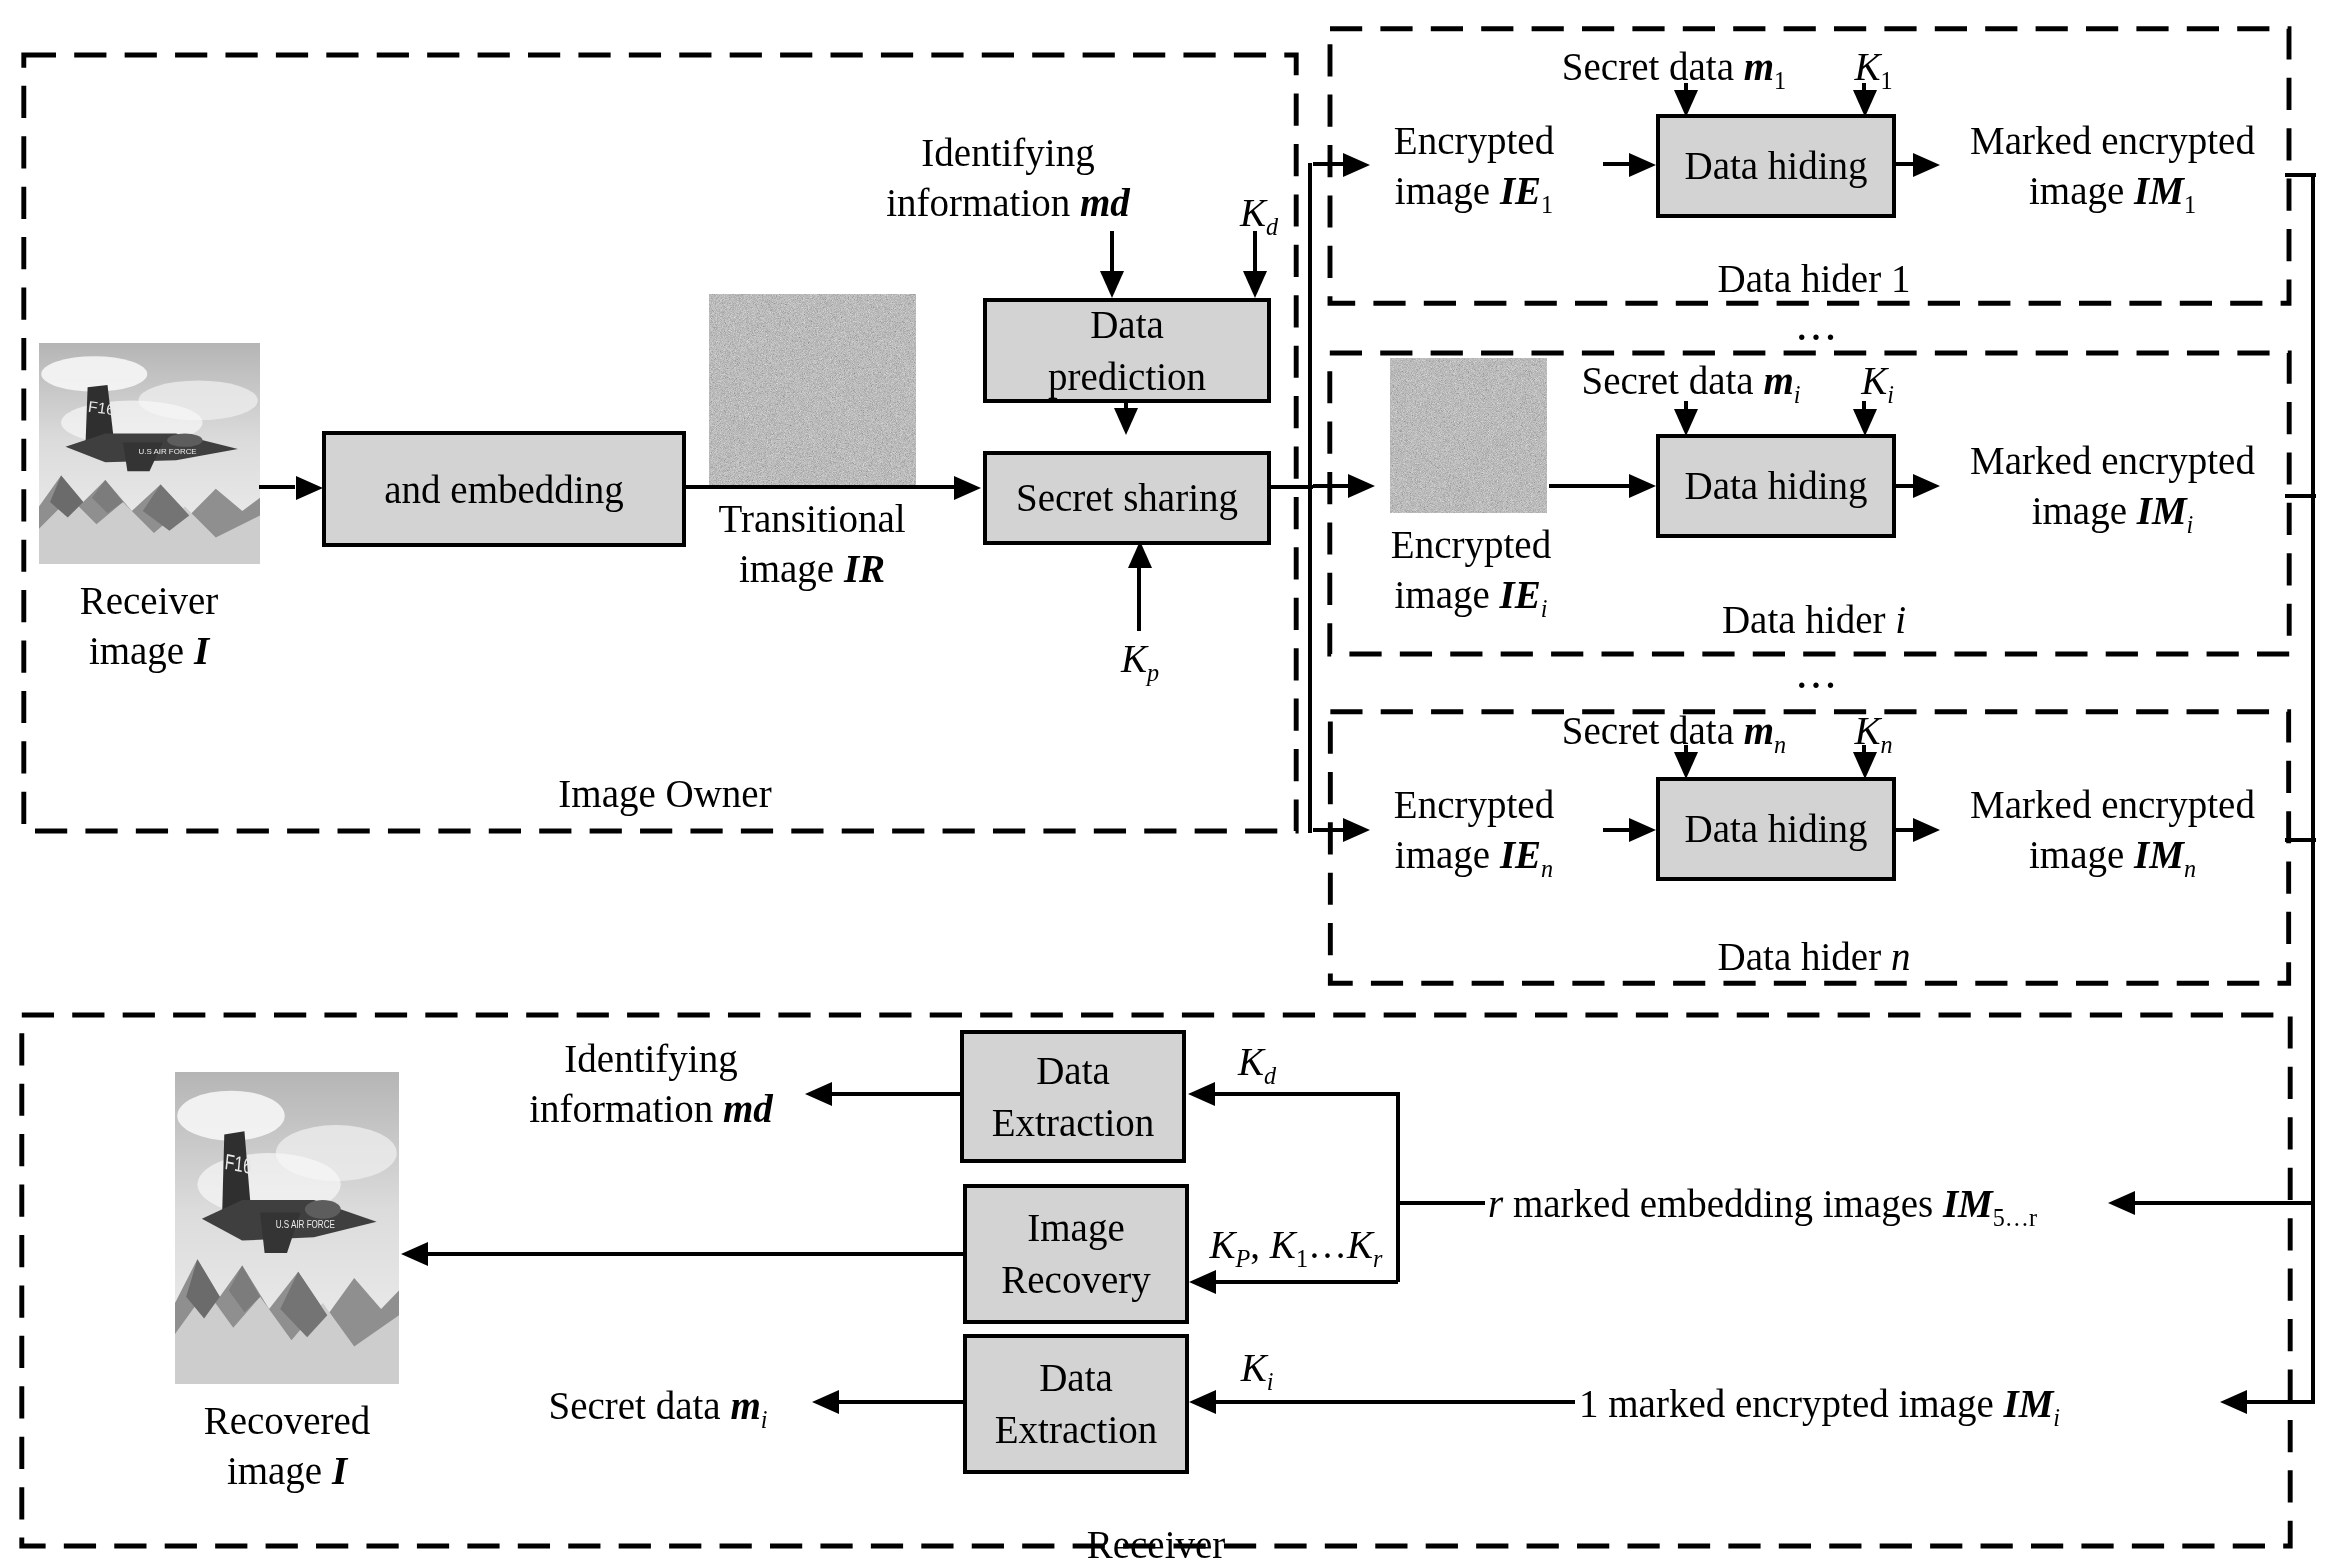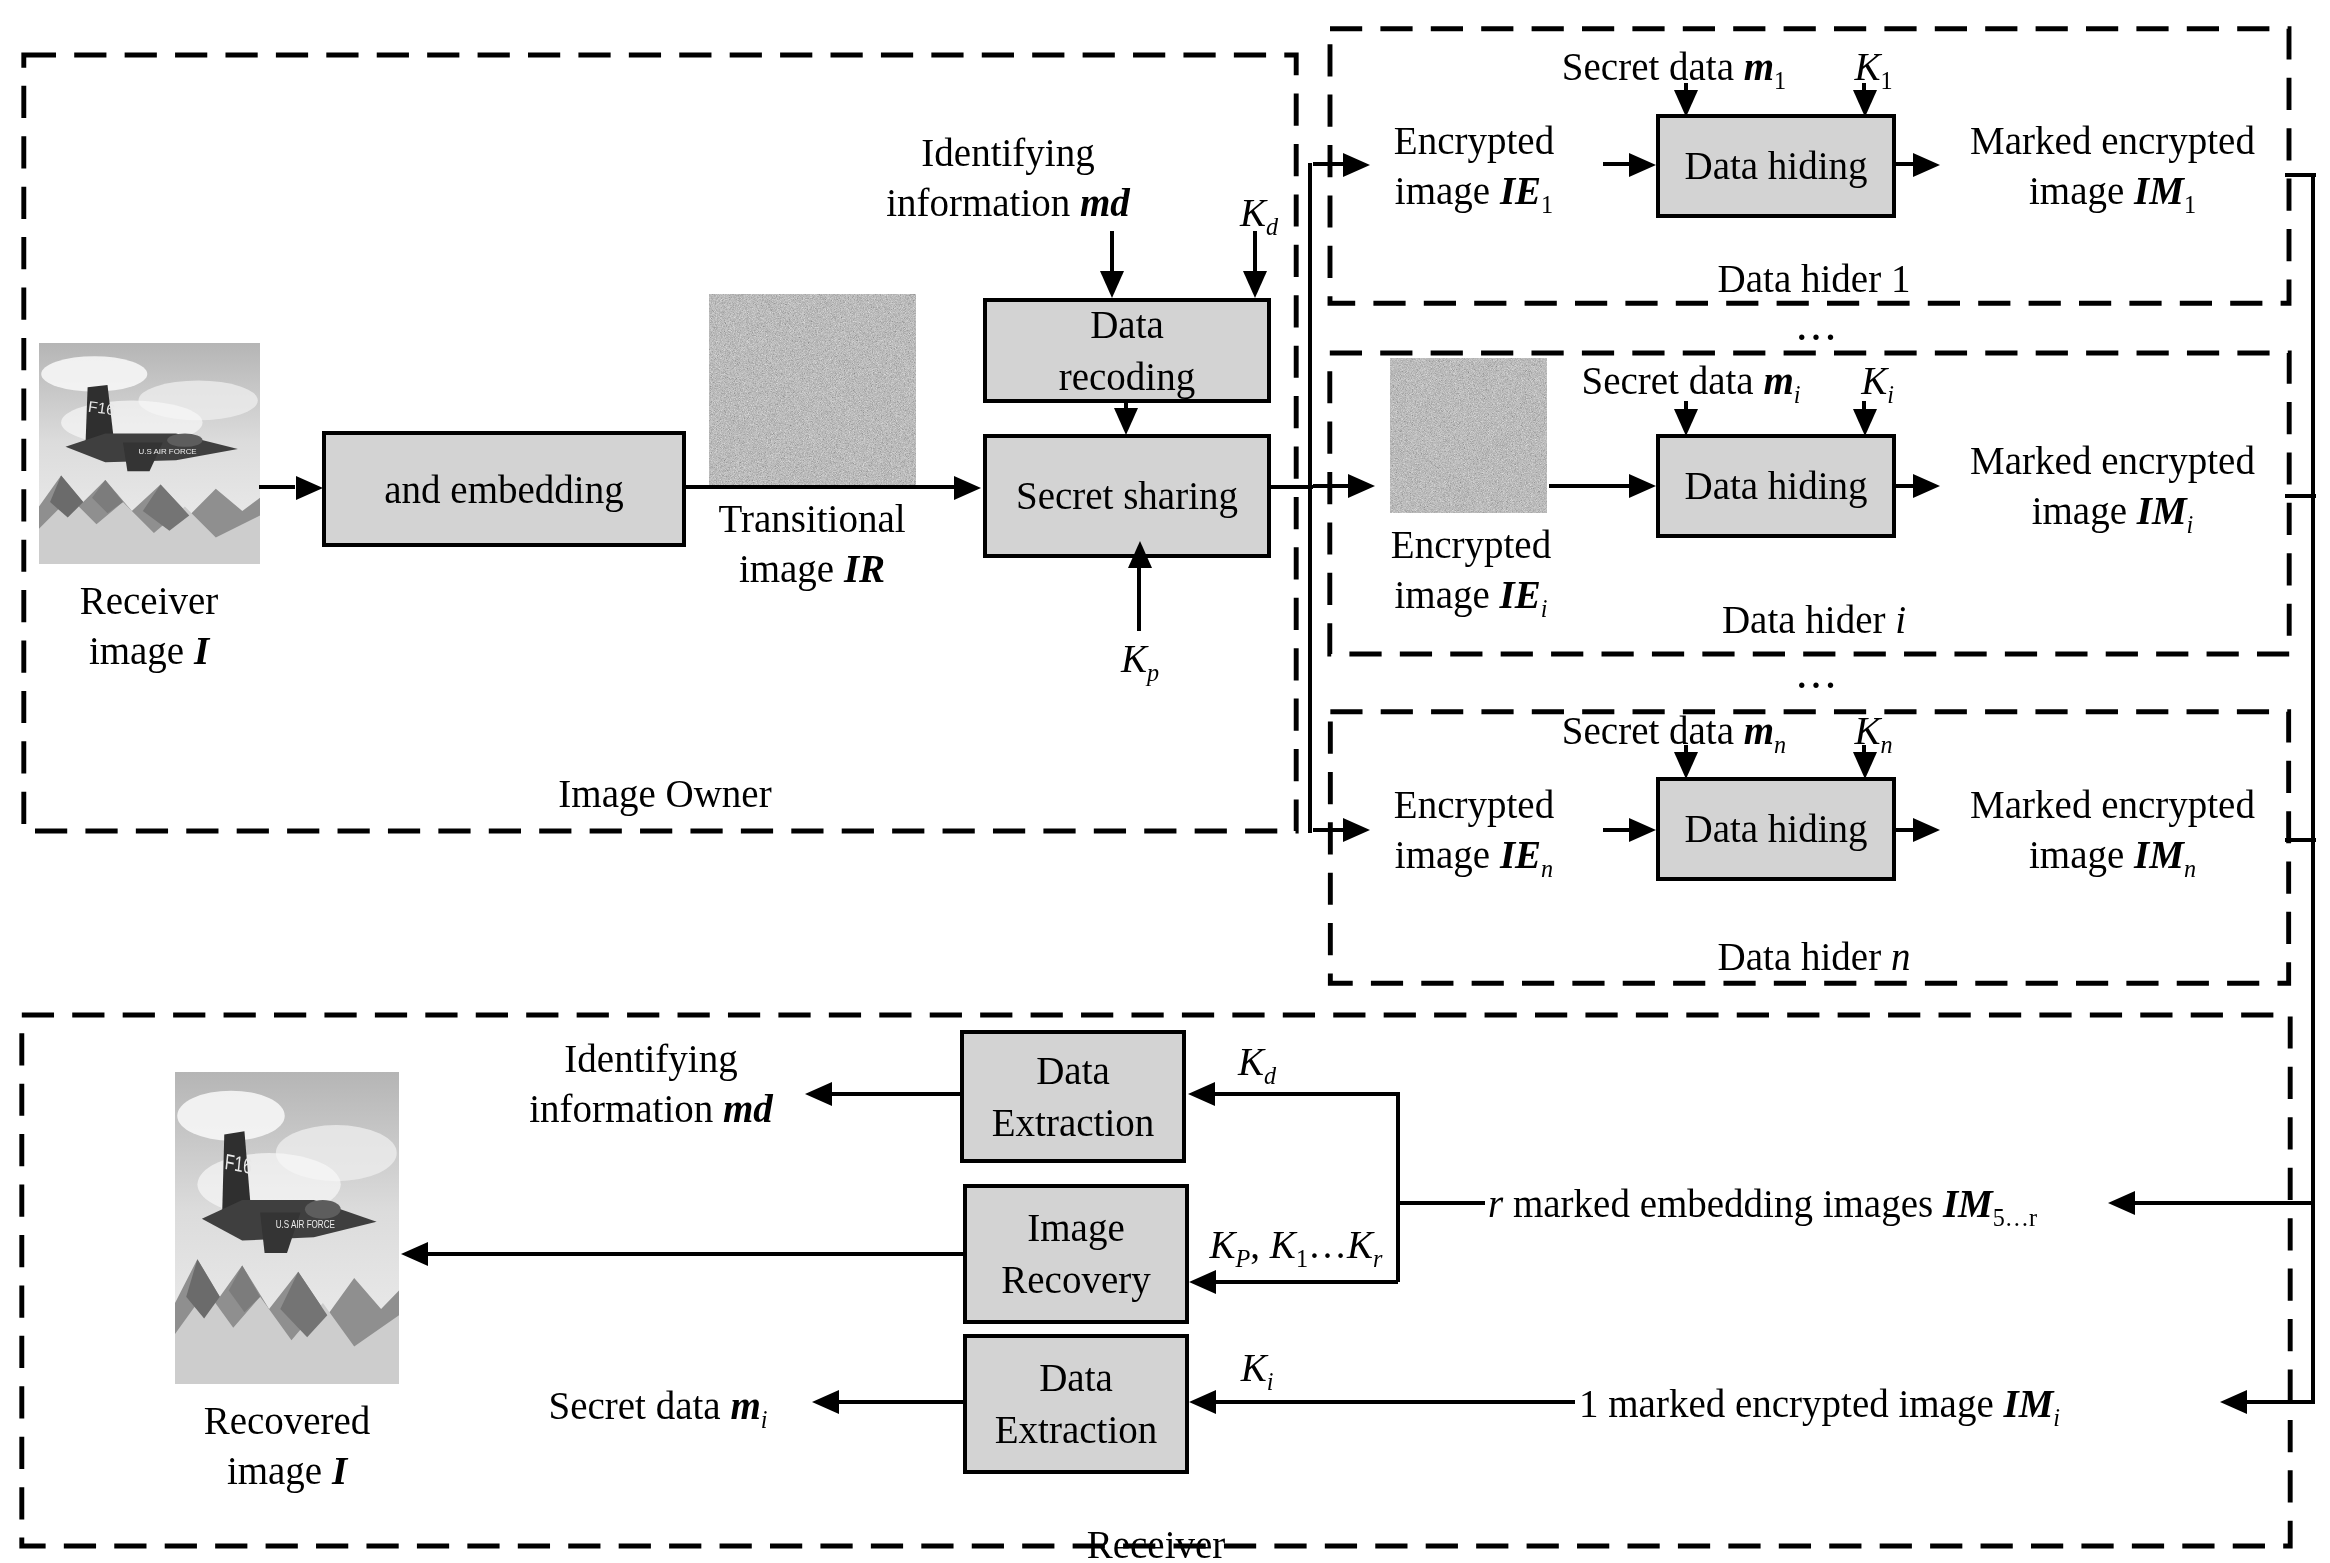--- a/index.html
+++ b/index.html
@@ -112,27 +112,27 @@
 
   <div class="cap" style="left:1217px;top:188px;width:84px"><span class="it">K</span><sub class="it">d</sub></div>
 
   <div class="vline" style="left:1110px;top:231px;height:41px"></div>
   <div class="ah ah-d" style="left:1100px;top:271px"></div>
   <div class="vline" style="left:1253px;top:231px;height:41px"></div>
   <div class="ah ah-d" style="left:1243px;top:271px"></div>
 
   <div class="box" style="left:983px;top:298px;width:288px;height:105px">
     <div>Data</div>
-    <div>recoding</div>
+    <div>prediction</div>
   </div>
 
   <div class="vline" style="left:1124px;top:403px;height:7px"></div>
   <div class="ah ah-d" style="left:1114px;top:408px"></div>
 
-  <div class="box" style="left:983px;top:434px;width:288px;height:124px">
+  <div class="box" style="left:983px;top:451px;width:288px;height:94px">
     <div>Secret sharing</div>
   </div>
 
   <div class="ah ah-u" style="left:1128px;top:541px"></div>
   <div class="vline" style="left:1137px;top:567px;height:64px"></div>
   <div class="cap" style="left:1098px;top:634px;width:84px"><span class="it">K</span><sub class="it">p</sub></div>
 
   <div class="cap" style="left:420px;top:769px;width:490px">Image Owner</div>
 
   <div class="hline" style="left:1271px;top:485px;width:42px"></div>

